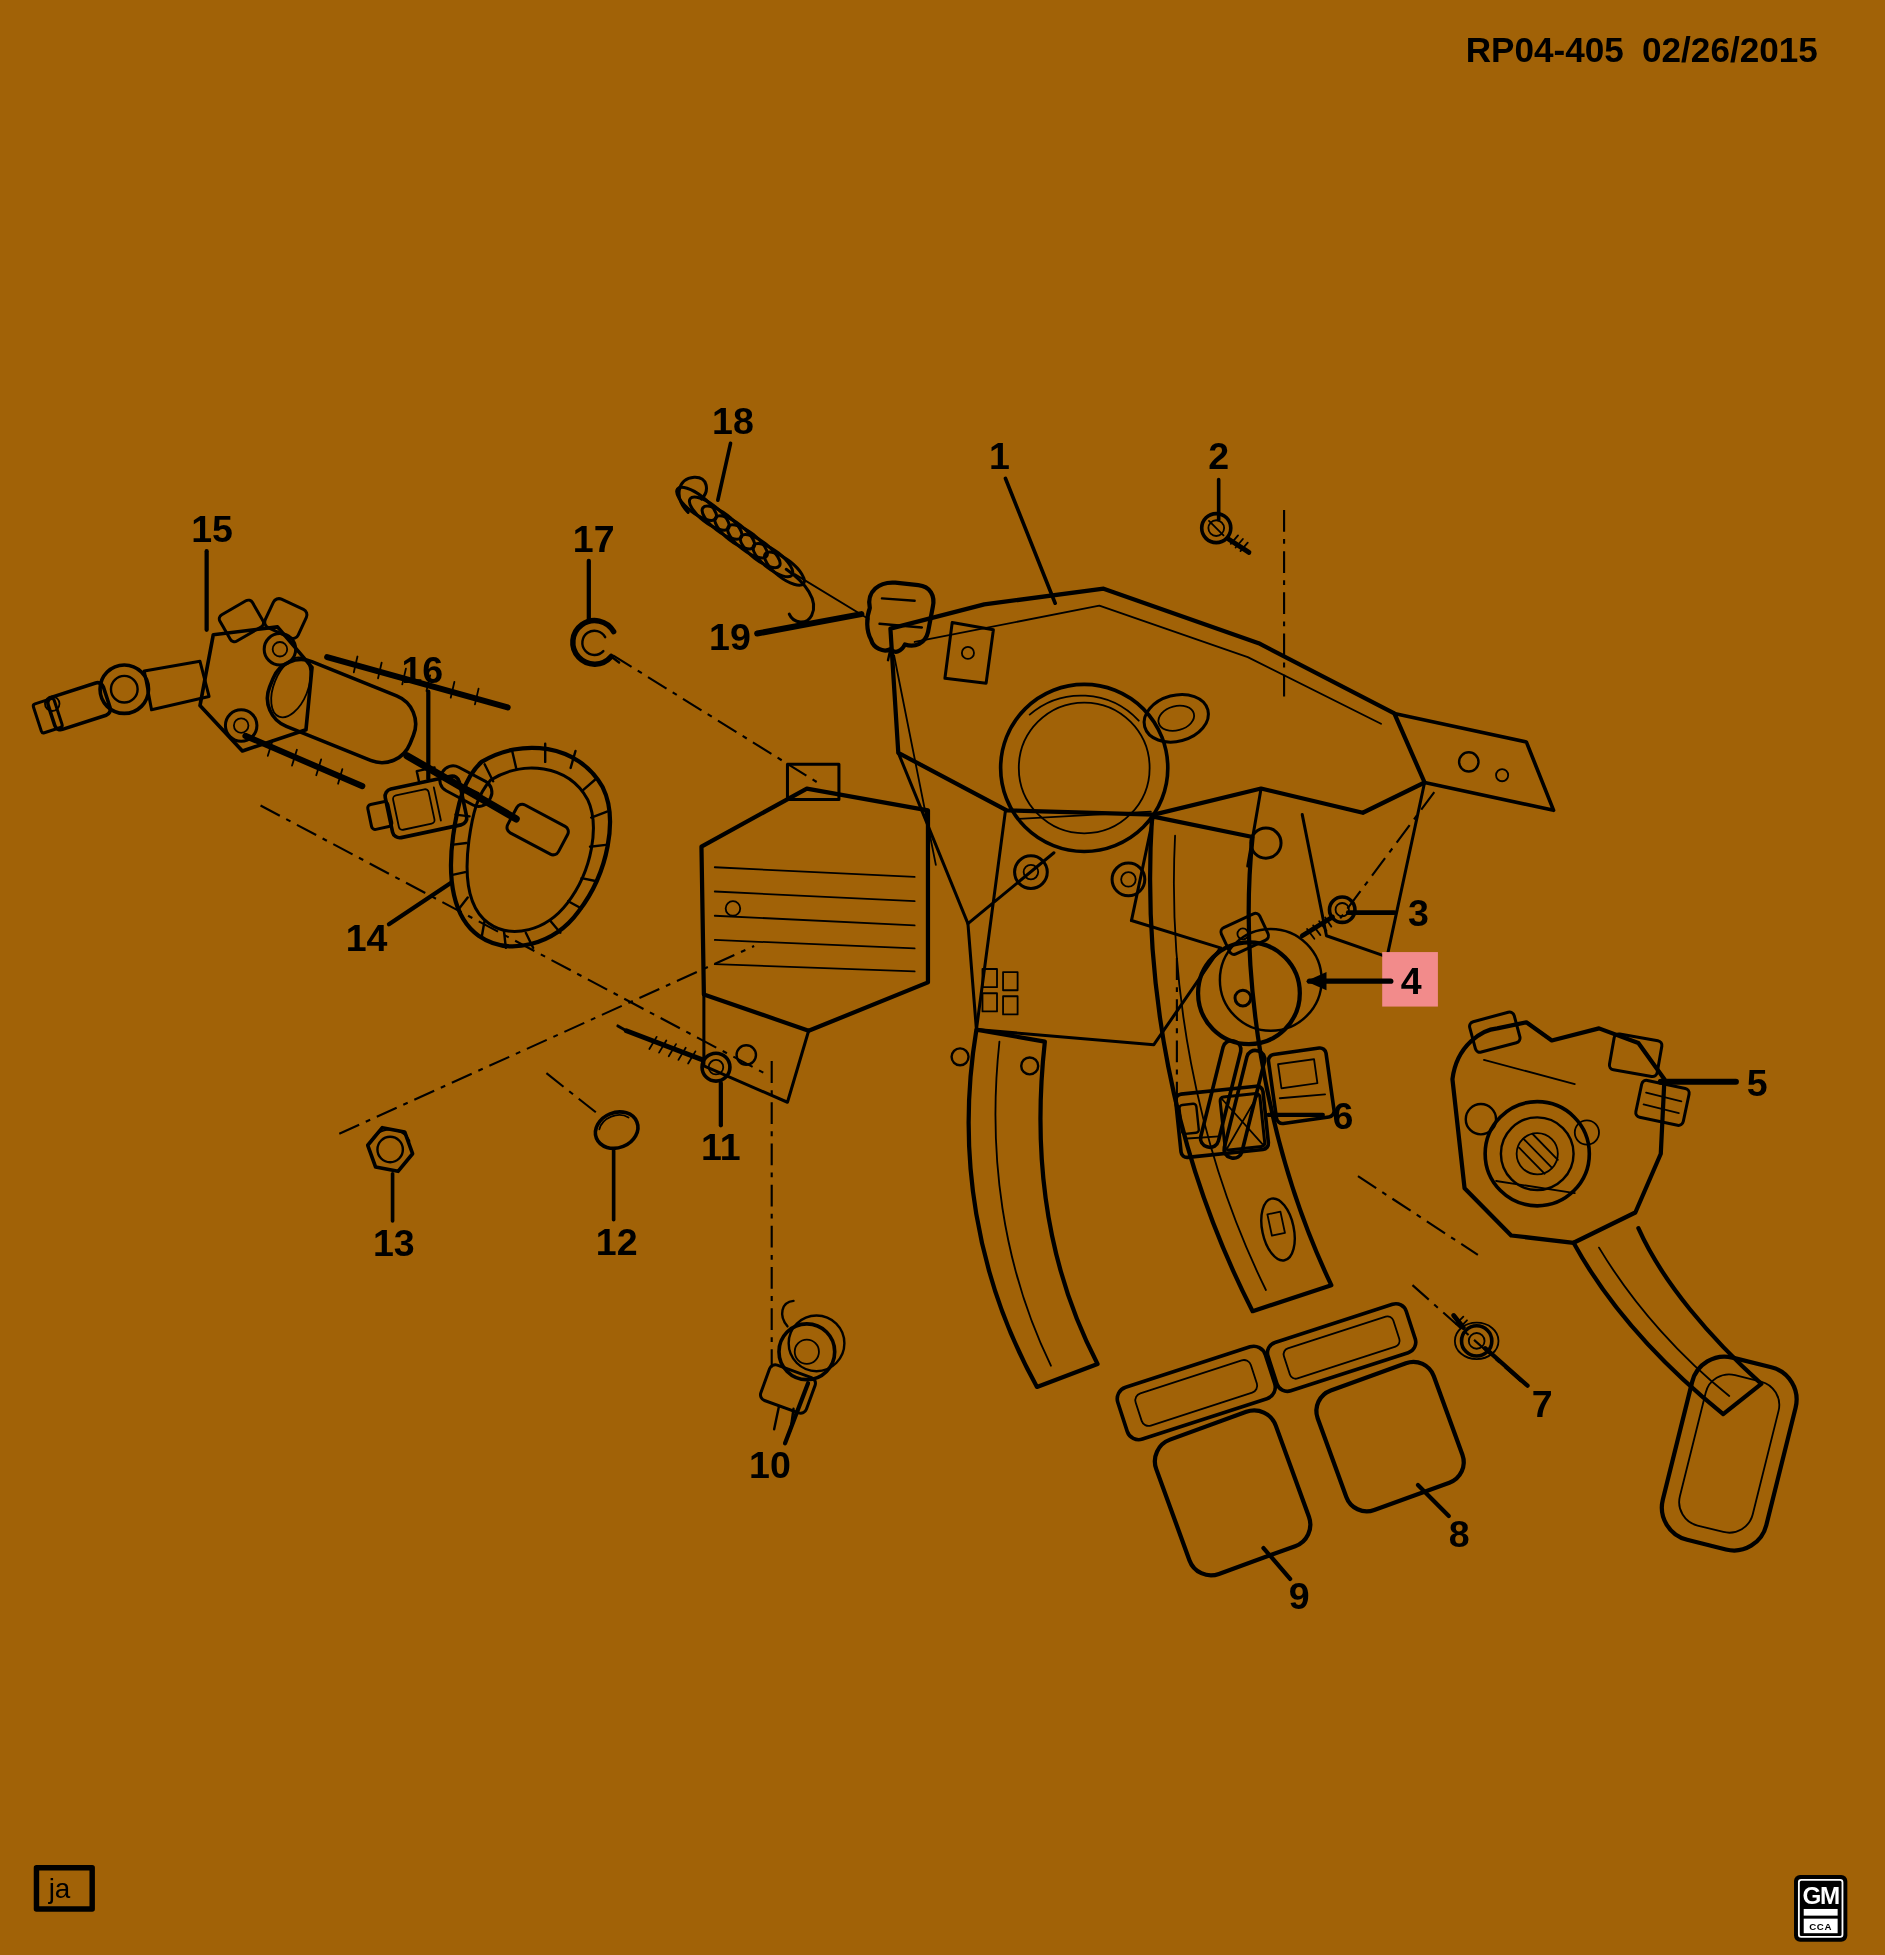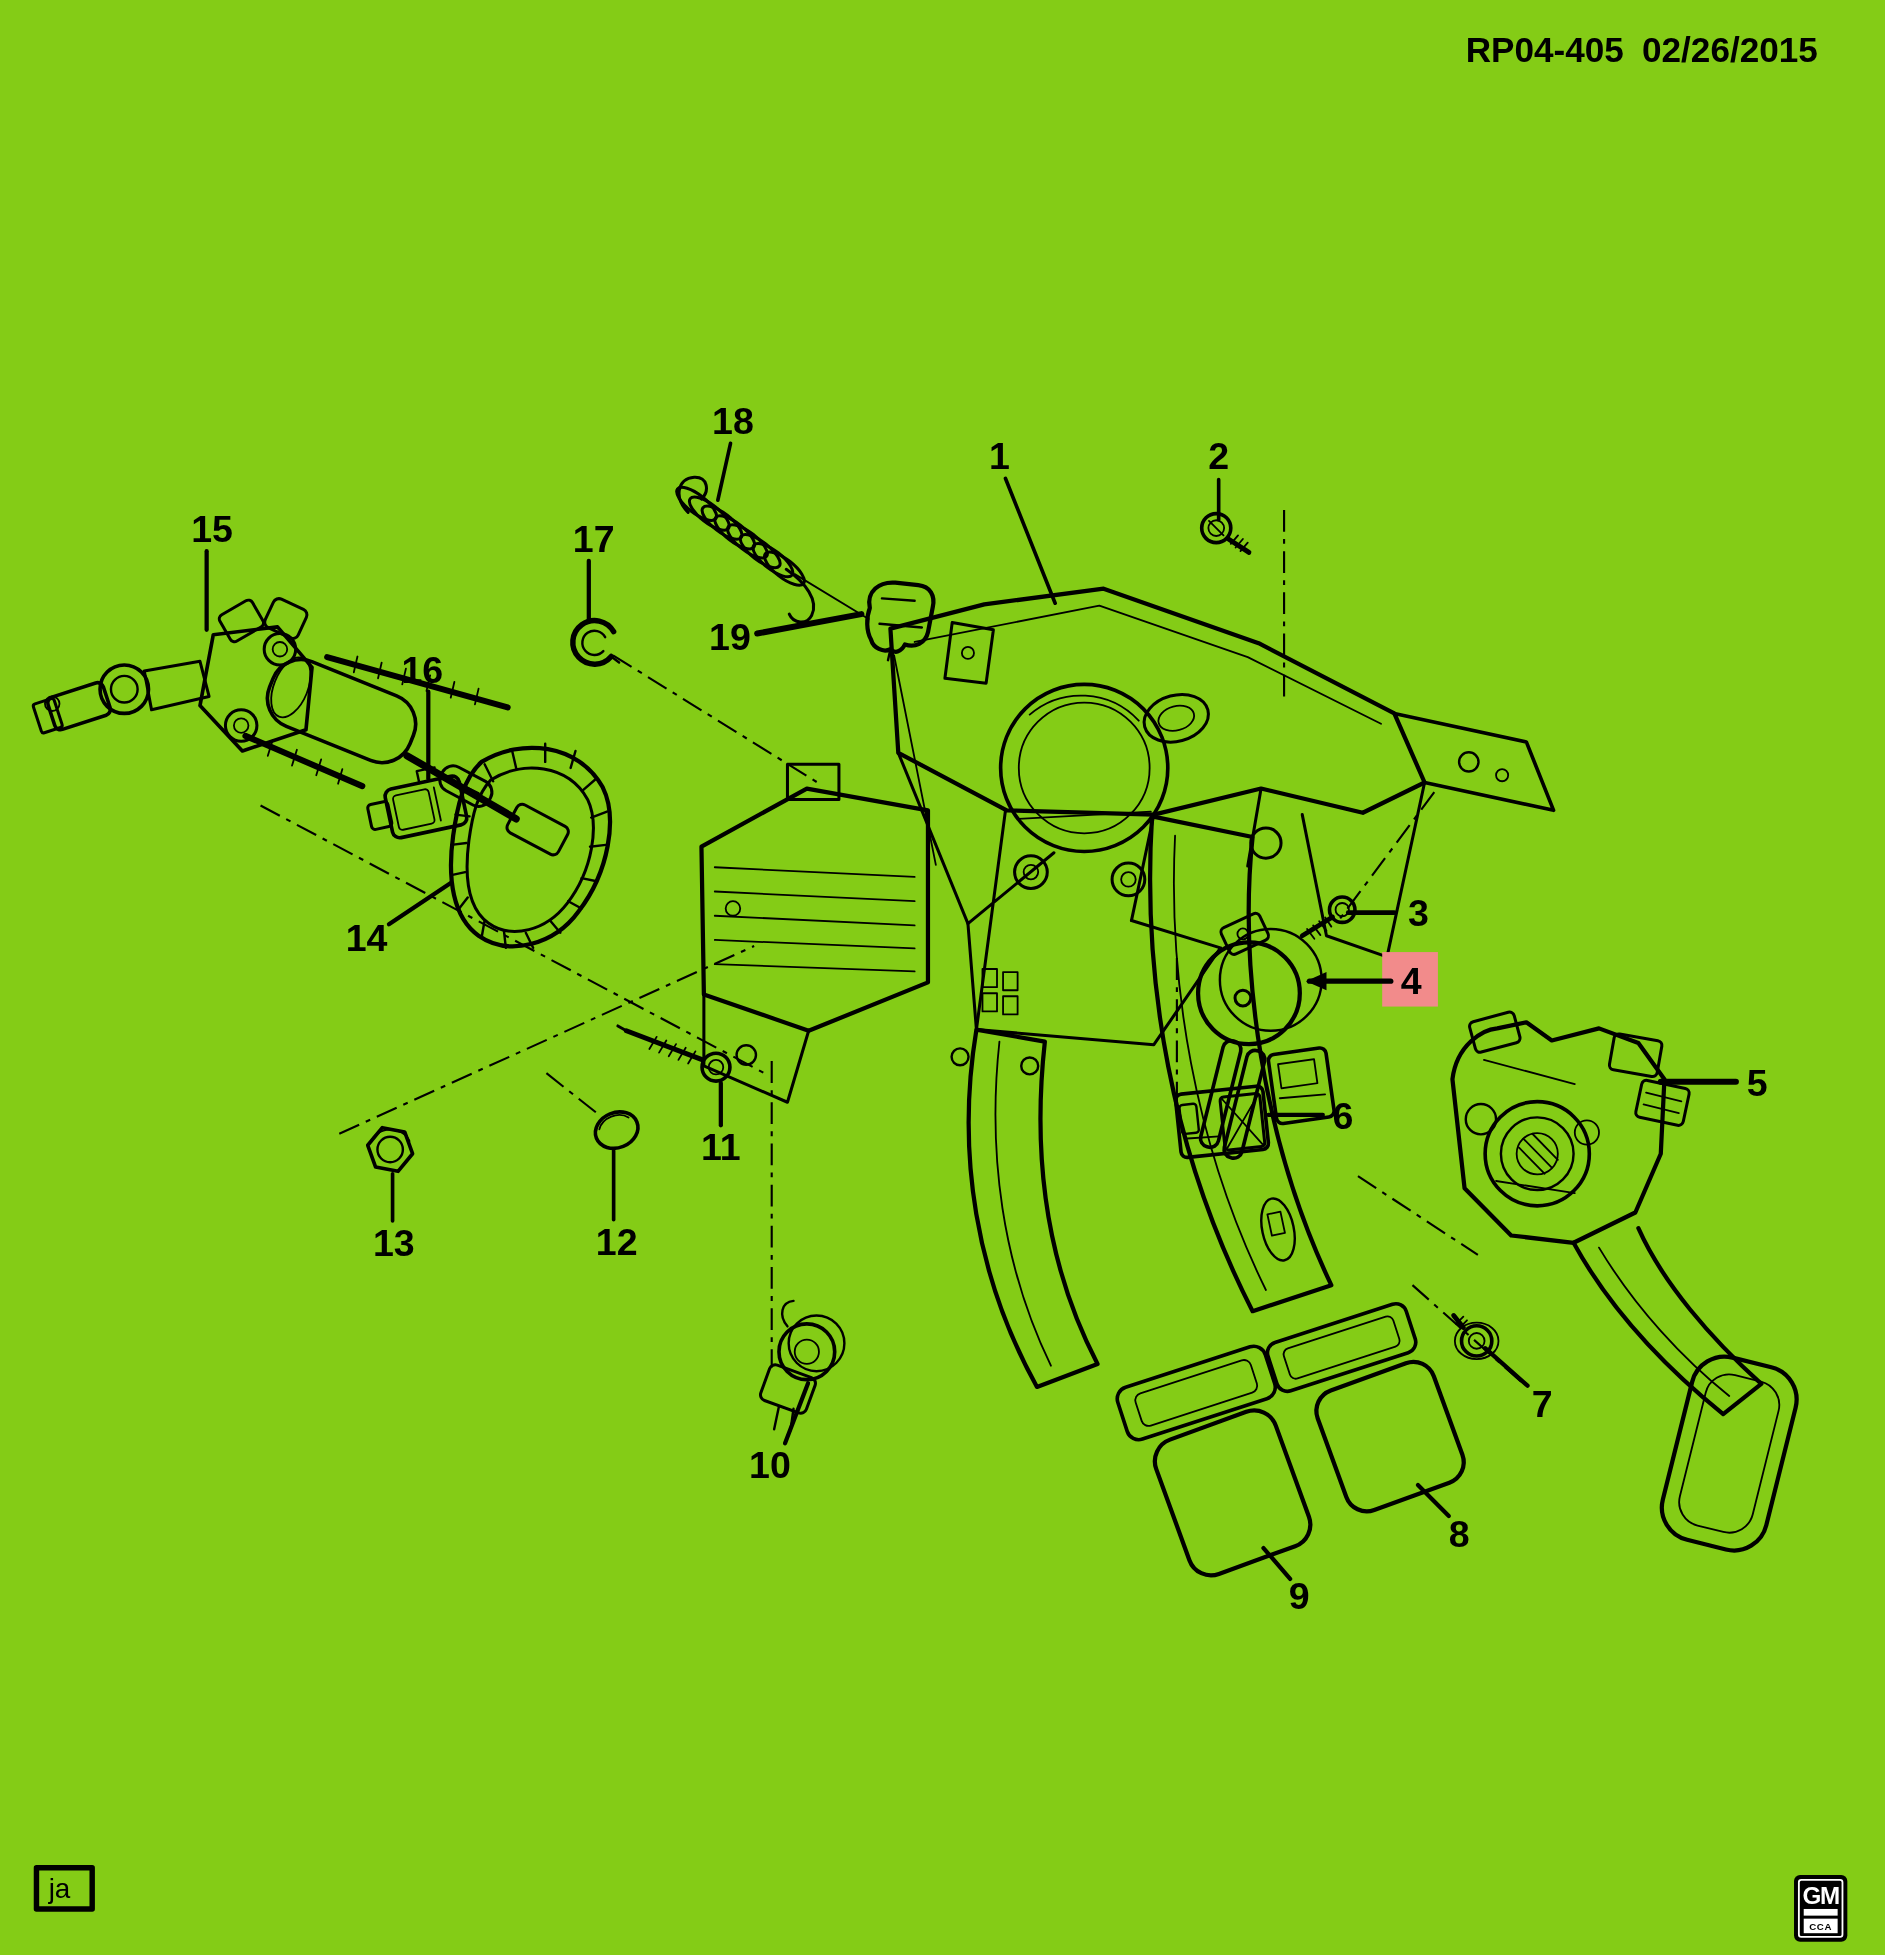--- a/index.html
+++ b/index.html
@@ -1,16 +1,16 @@
 <!DOCTYPE html>
 <html style="font-size:9.7px"><head>
 <meta charset="utf-8">
 <style>
   html,body{margin:0;padding:0;background:#fff}
-  .page{position:relative;width:1885px;height:1955px;background:#84cc16;overflow:hidden;
+  .page{position:relative;width:1885px;height:1955px;background:#a16207;overflow:hidden;
         font-family:"Liberation Sans",sans-serif}
   .page > svg{position:absolute;left:0;top:0}
   text{fill:#000}
   .hdr{font:700 58px "Liberation Sans",sans-serif}
   .num{font:700 62px "Liberation Sans",sans-serif}
   .ja {font:400 46px "Liberation Sans",sans-serif}
   .gm {font:700 40px "Liberation Sans",sans-serif;fill:#fff;letter-spacing:-2px}
   .cca{font:700 16px "Liberation Sans",sans-serif;fill:#000;letter-spacing:1px}
   .ln{fill:none;stroke:#000;stroke-linecap:round;stroke-linejoin:round}
   .cline{fill:none;stroke:#000;stroke-width:3.5;stroke-dasharray:36 12 8 12}

